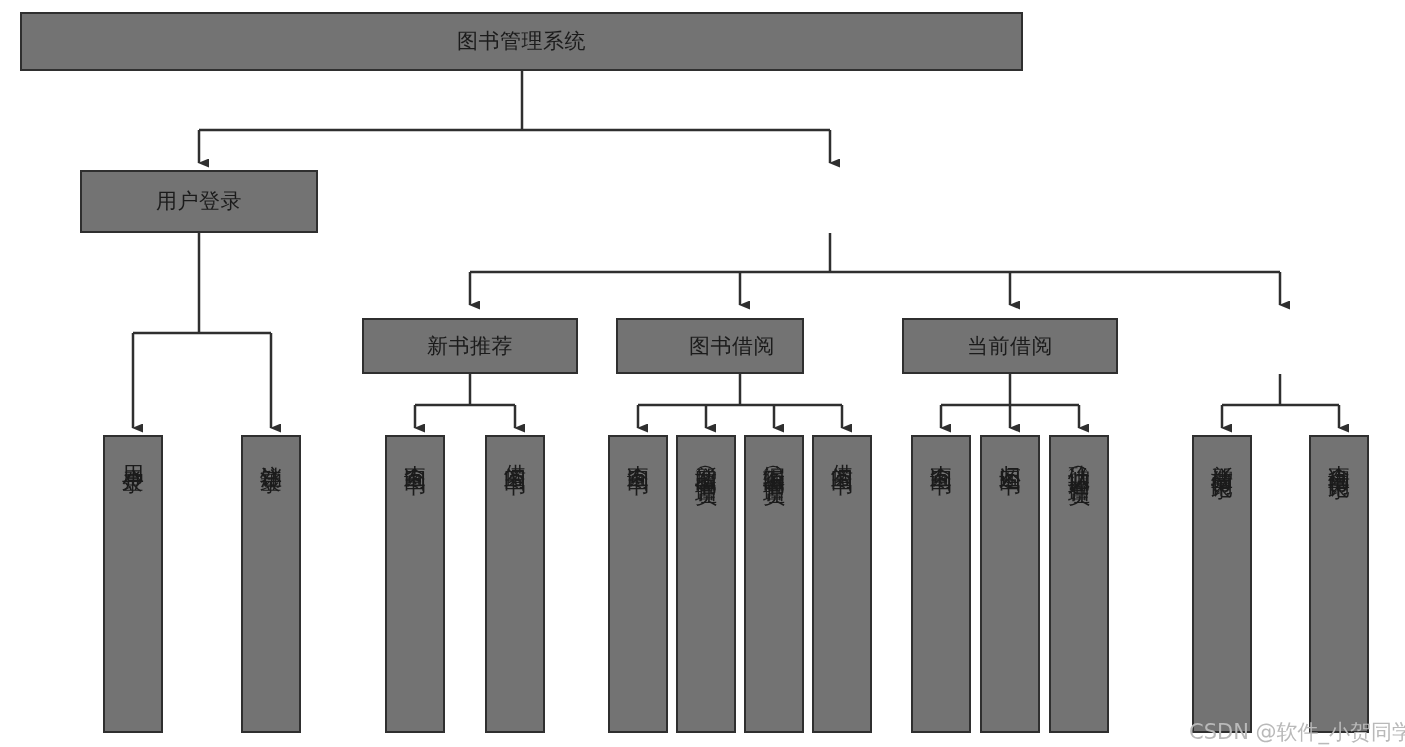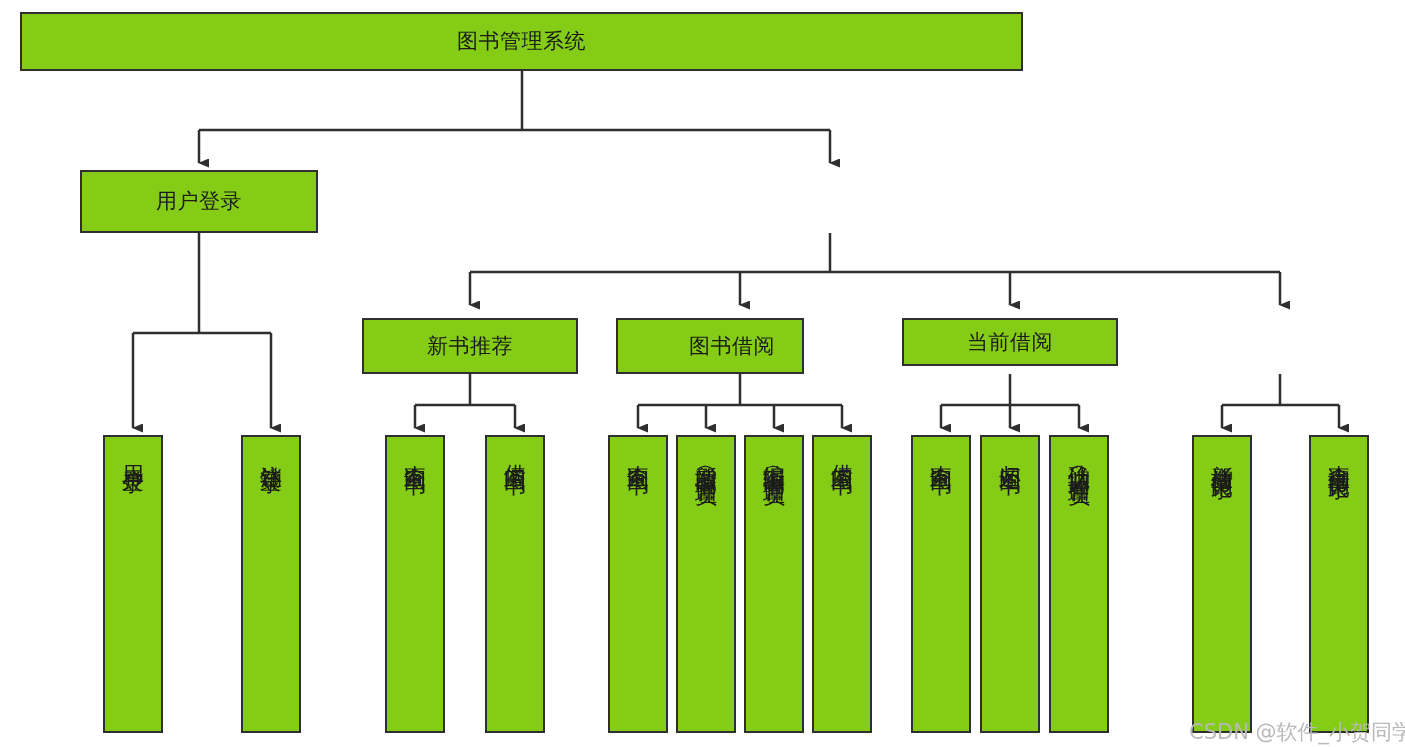--- a/index.html
+++ b/index.html
@@ -22,21 +22,21 @@
     position: absolute;
     left: 0;
     top: 0;
     width: 1405px;
     height: 747px;
     pointer-events: none;
   }
   .node {
     position: absolute;
     box-sizing: border-box;
-    background: #84cc16;
+    background: #737373;
     border: 2px solid #2f2f2f;
     display: flex;
     align-items: center;
     justify-content: center;
     color: #1b1b1b;
     z-index: 2;
   }
   .node-label {
     display: block;
     text-align: center;
@@ -135,21 +135,21 @@
   <div class="node horiz" style="left:80px; top:170px; width:238px; height:63px;">
     <span class="node-label">用户登录</span>
   </div>
 
   <div class="node horiz" style="left:362px; top:318px; width:216px; height:56px;">
     <span class="node-label">新书推荐</span>
   </div>
   <div class="node horiz" style="left:616px; top:318px; width:188px; height:56px;padding-left:44px;">
     <span class="node-label">图书借阅</span>
   </div>
-  <div class="node horiz" style="left:902px; top:318px; width:216px; height:48px;">
+  <div class="node horiz" style="left:902px; top:318px; width:216px; height:56px;">
     <span class="node-label">当前借阅</span>
   </div>
 
   <div class="node vert" style="left:103px; top:435px; width:60px; height:298px;">
     <span class="node-label">用户登录</span>
   </div>
   <div class="node vert" style="left:241px; top:435px; width:60px; height:298px;">
     <span class="node-label">注销登录</span>
   </div>
 

